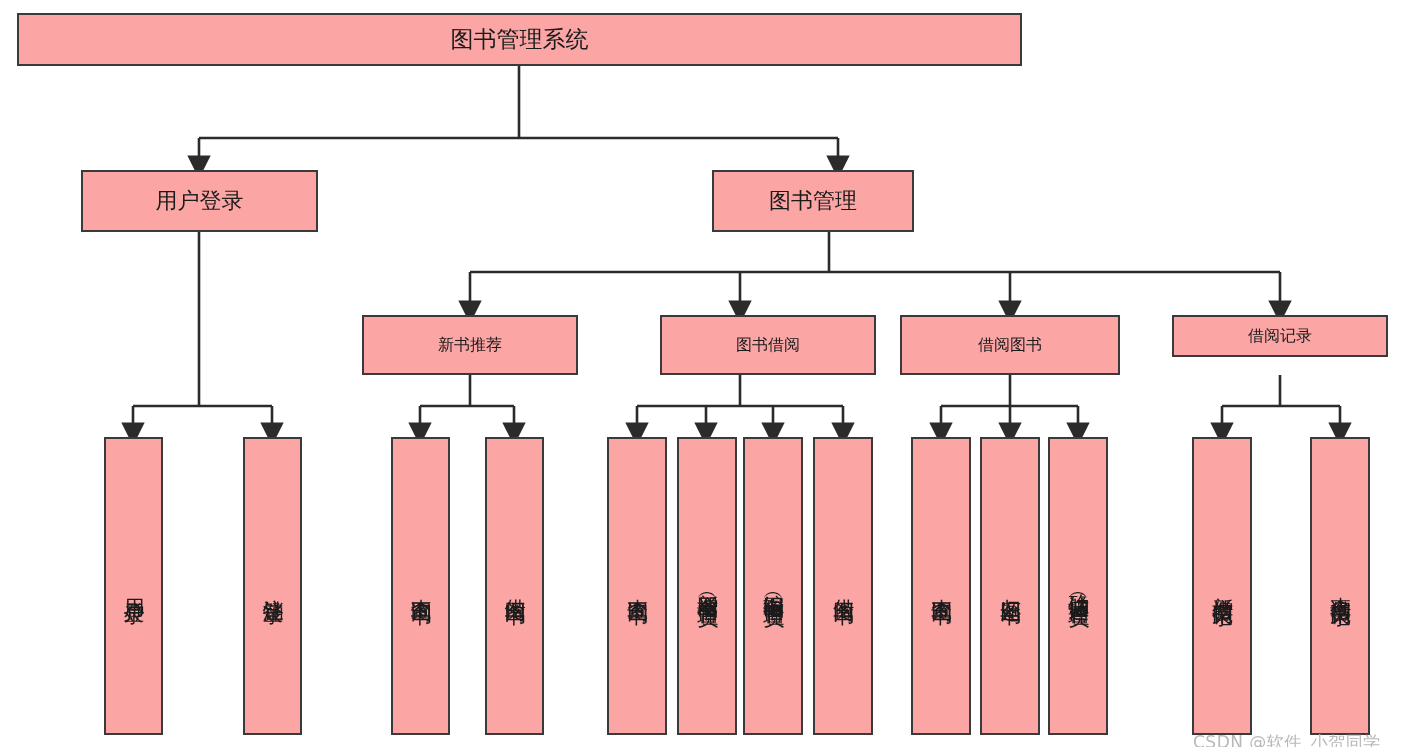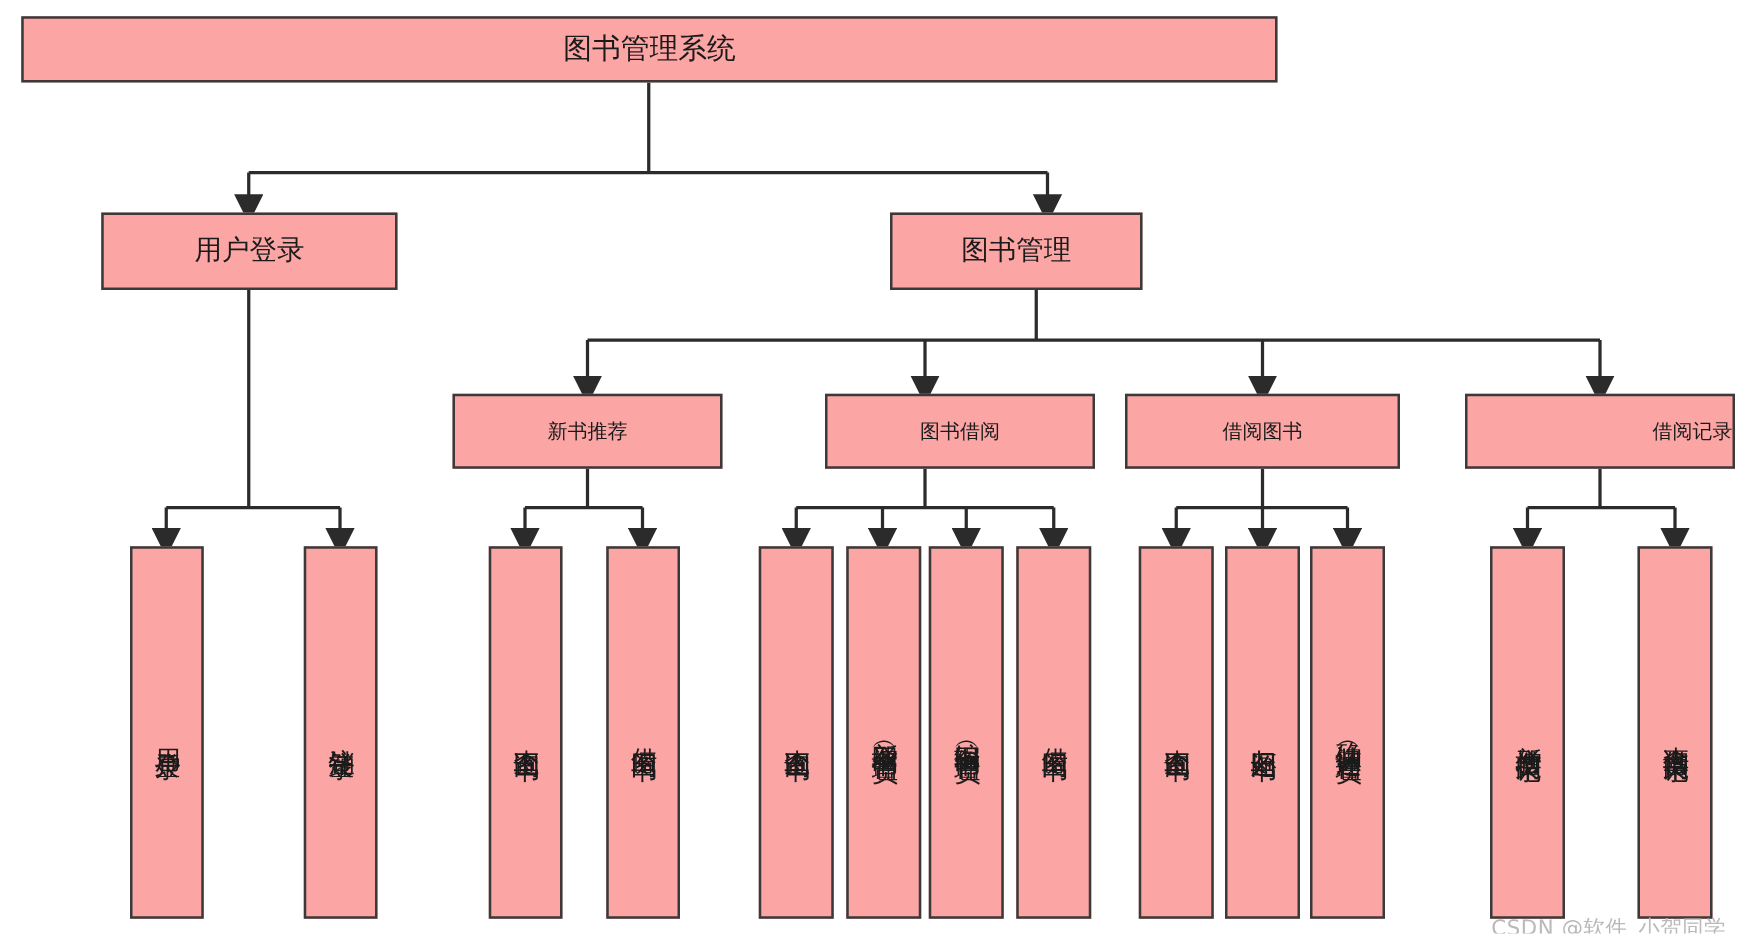--- a/index.html
+++ b/index.html
@@ -131,21 +131,21 @@
 
   <div class="node level3" style="left:362px; top:315px; width:216px; height:60px;">
     <span>新书推荐</span>
   </div>
   <div class="node level3" style="left:660px; top:315px; width:216px; height:60px;">
     <span>图书借阅</span>
   </div>
   <div class="node level3" style="left:900px; top:315px; width:220px; height:60px;">
     <span>借阅图书</span>
   </div>
-  <div class="node level3" style="left:1172px; top:315px; width:216px; height:60px;justify-content:flex-end;">
+  <div class="node level3" style="left:1172px; top:315px; width:216px; height:42px;">
     <span>借阅记录</span>
   </div>
 
   <div class="node leaf" style="left:104px; top:437px; width:59px; height:298px;">
     <span class="vtext">用户登录</span>
   </div>
   <div class="node leaf" style="left:243px; top:437px; width:59px; height:298px;">
     <span class="vtext">注销登录</span>
   </div>
 

